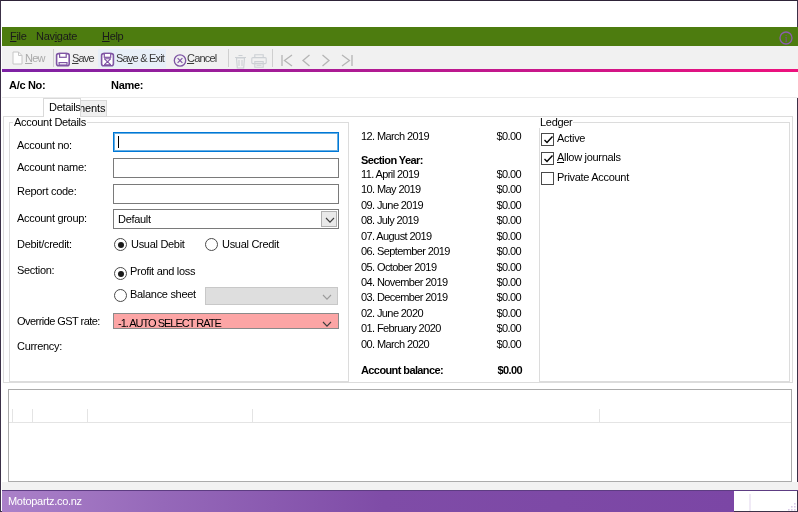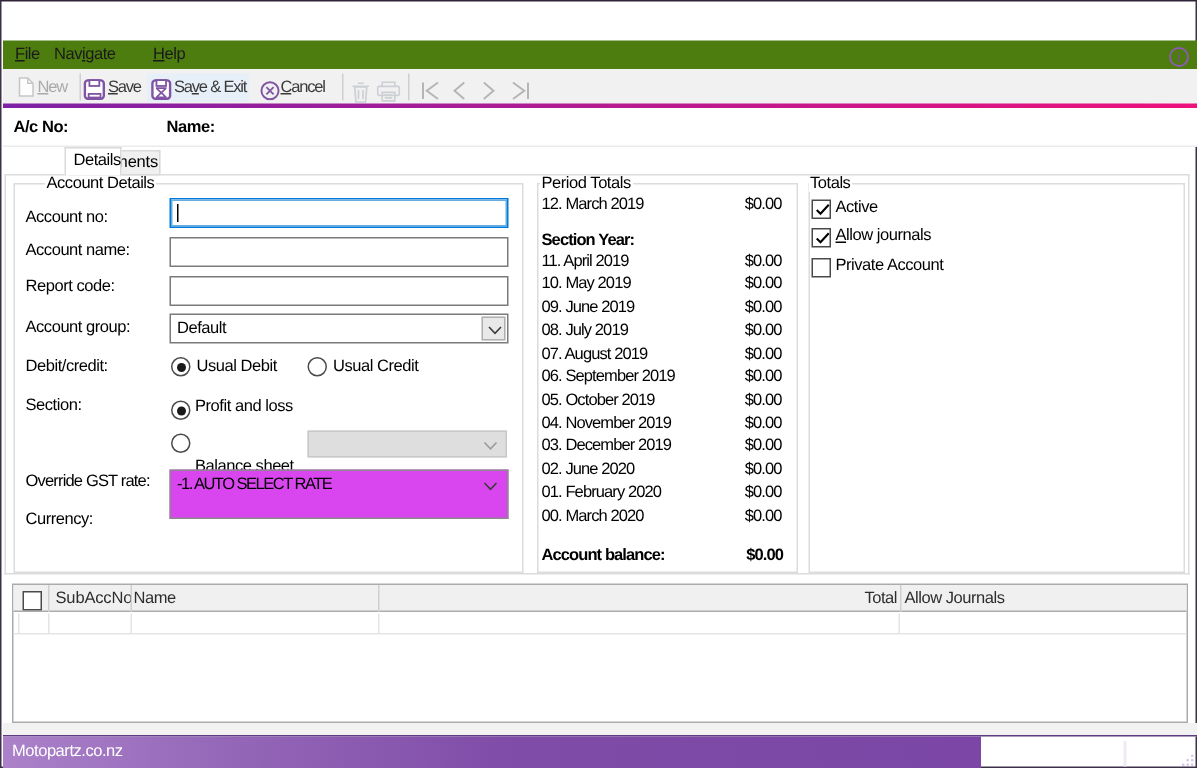--- a/index.html
+++ b/index.html
@@ -44,21 +44,21 @@
 .pr{letter-spacing:-0.6px;}
 
 #grid{left:7px;top:388px;width:784px;height:93px;background:#fff;border:1px solid #ababab;}
 #ghead{position:absolute;left:0;top:0;width:782px;height:18px;background:#f0f0f0;border-bottom:1px solid #ababab;}
 .gv{position:absolute;top:0;width:1px;height:18px;background:#d0d0d0;}
 .gvr{position:absolute;width:1px;background:#e4e4e4;}
 .ghr{position:absolute;height:1px;background:#e4e4e4;}
 
 #below-grid{left:1px;top:481px;width:796px;height:9px;background:#f2f2f2;}
 #sline{left:1px;top:489px;width:796px;height:1px;background:#5d3c82;}
-#status{left:1px;top:490px;width:652px;height:21px;background:linear-gradient(90deg,#ab81c9 0%,#9568b9 22%,#7f4ca7 52%,#7b46a5 100%);color:#fff;}
+#status{left:1px;top:490px;width:732px;height:21px;background:linear-gradient(90deg,#ab81c9 0%,#9568b9 22%,#7f4ca7 52%,#7b46a5 100%);color:#fff;}
 svg{position:absolute;}
 </style></head><body>
 <div id="win">
   <div class="abs" id="menubar">
     <div class="abs mi" style="left:8px"><u>F</u>ile</div>
     <div class="abs mi" style="left:34px">Nav<u>i</u>gate</div>
     <div class="abs mi" style="left:100px"><u>H</u>elp</div>
     <svg class="abs" style="left:777px;top:4px" width="14" height="14" viewBox="0 0 14 14">
         <circle cx="7" cy="7" r="6" fill="none" stroke="#8c5cae" stroke-width="1.3"></circle>
         <text x="7" y="10.5" font-size="10" font-family="Liberation Serif" fill="#7d4ba0" text-anchor="middle">i</text>
@@ -120,21 +120,21 @@
   <div class="abs" style="left:1px;top:96px;width:796px;height:1px;background:#ebebeb;"></div>
   <div class="abs" id="page"></div>
   <div class="abs tab" id="tab1">
       <div class="abs" style="left:5px;top:2px">Details</div>
     </div>
   <div class="abs tab" id="tab2">
       <div class="abs" style="left:4px;top:1px;letter-spacing:-0.15px;">Documents</div>
     </div>
 
   <fieldset style="left:8px;top:115px;width:340px;height:266px;">
-      <legend style="margin-left:20px;">Account Details</legend>
+      <legend style="margin-left:3px;">Account Details</legend>
     </fieldset>
   <div class="abs lbl" style="left:16px;top:138px">Account no:</div>
   <div class="abs lbl" style="left:16px;top:160px">Account name:</div>
   <div class="abs lbl" style="left:16px;top:184px">Report code:</div>
   <div class="abs lbl" style="left:16px;top:211px">Account group:</div>
   <div class="abs lbl" style="left:16px;top:237px">Debit/credit:</div>
   <div class="abs lbl" style="left:16px;top:263px">Section:</div>
   <div class="abs lbl" style="left:16px;top:314px;letter-spacing:-0.55px;">Override GST rate:</div>
   <div class="abs lbl" style="left:16px;top:339px">Currency:</div>
 
@@ -154,37 +154,34 @@
   </div>
 
   <div class="radio sel" style="left:113px;top:237px;"></div>
   <div class="abs lbl" style="left:130px;top:237px">Usual Debit</div>
   <div class="radio" style="left:204px;top:237px;"></div>
   <div class="abs lbl" style="left:221px;top:237px">Usual Credit</div>
 
   <div class="radio sel" style="left:113px;top:266px;"></div>
   <div class="abs lbl" style="left:129px;top:264px">Profit and loss</div>
   <div class="radio" style="left:113px;top:288px;"></div>
-  <div class="abs lbl" style="left:129px;top:304px">Balance sheet</div>
+  <div class="abs lbl" style="left:129px;top:287px">Balance sheet</div>
   <div class="combo" style="left:204px;top:286px;width:133px;height:18px;background:#dedede;border:1px solid #c8c8c8;">
     <svg class="chev" style="right:5px;top:6px" width="10" height="7" viewBox="0 0 10 7">
         <path d="M1 1 L5 5.2 L9 1" fill="none" stroke="#9b9b9b" stroke-width="1.1"></path>
       </svg>
   </div>
 
-  <div class="combo" style="left:112px;top:312px;width:226px;height:33px;background:#d946ef;border:1px solid #8a8a8a;">
+  <div class="combo" style="left:112px;top:312px;width:226px;height:16px;background:#fca5a5;border:1px solid #8a8a8a;">
     <div class="txt" style="letter-spacing:-1px;">-1. AUTO SELECT RATE</div>
     <svg class="chev" style="right:6px;top:7px" width="10" height="7" viewBox="0 0 10 7">
         <path d="M1 1 L5 5.2 L9 1" fill="none" stroke="#3c3c3c" stroke-width="1.1"></path>
       </svg>
   </div>
 
-  <fieldset style="left:357px;top:115px;width:174px;height:266px;">
-      <legend style="margin-left:1px;">Period Totals</legend>
-    </fieldset>
   <div class="abs lbl pr" style="left:360px;top:129px">12. March 2019</div>
     <div class="abs lbl pr" style="left:360px;top:129px;width:160px;text-align:right;">$0.00</div>
   <div class="abs lbl pr bld" style="left:360px;top:153px">Section Year:</div>
   <div class="abs lbl pr" style="left:360px;top:167px">11. April 2019</div>
     <div class="abs lbl pr" style="left:360px;top:167px;width:160px;text-align:right;">$0.00</div>
   <div class="abs lbl pr" style="left:360px;top:182px">10. May 2019</div>
     <div class="abs lbl pr" style="left:360px;top:182px;width:160px;text-align:right;">$0.00</div>
   <div class="abs lbl pr" style="left:360px;top:198px">09. June 2019</div>
     <div class="abs lbl pr" style="left:360px;top:198px;width:160px;text-align:right;">$0.00</div>
   <div class="abs lbl pr" style="left:360px;top:213px">08. July 2019</div>
@@ -202,49 +199,38 @@
   <div class="abs lbl pr" style="left:360px;top:306px">02. June 2020</div>
     <div class="abs lbl pr" style="left:360px;top:306px;width:160px;text-align:right;">$0.00</div>
   <div class="abs lbl pr" style="left:360px;top:321px">01. February 2020</div>
     <div class="abs lbl pr" style="left:360px;top:321px;width:160px;text-align:right;">$0.00</div>
   <div class="abs lbl pr" style="left:360px;top:337px">00. March 2020</div>
     <div class="abs lbl pr" style="left:360px;top:337px;width:160px;text-align:right;">$0.00</div>
   <div class="abs lbl pr bld" style="left:360px;top:363px">Account balance:</div>
     <div class="abs lbl pr bld" style="left:360px;top:363px;width:161px;text-align:right;">$0.00</div>
 
   <fieldset style="left:538px;top:115px;width:251px;height:266px;">
-      <legend style="margin-left:-1px;">Totals</legend>
+      <legend style="margin-left:-1px;">Ledger</legend>
     </fieldset>
   <div class="check" style="left:540px;top:132px;">
       <svg style="left:1px;top:1px" width="11" height="10" viewBox="0 0 11 10">
         <path d="M1.5 5 L4 7.5 L9.5 1.5" fill="none" stroke="#000" stroke-width="1.4"></path>
       </svg>
     </div>
   <div class="abs lbl" style="left:556px;top:131px">Active</div>
   <div class="check" style="left:540px;top:151px;">
       <svg style="left:1px;top:1px" width="11" height="10" viewBox="0 0 11 10">
         <path d="M1.5 5 L4 7.5 L9.5 1.5" fill="none" stroke="#000" stroke-width="1.4"></path>
       </svg>
     </div>
   <div class="abs lbl" style="left:556px;top:150px"><u>A</u>llow journals</div>
   <div class="check" style="left:540px;top:171px;"></div>
   <div class="abs lbl" style="left:556px;top:170px">Private Account</div>
 
   <div class="abs" id="grid">
-    <div id="ghead">
-      <div class="check" style="left:6px;top:4px;"></div>
-      <div class="abs" style="left:28px;top:3px;color:#2d2d2d;letter-spacing:-0.1px;">SubAccNo</div>
-      <div class="abs" style="left:80px;top:3px;color:#2d2d2d;">Name</div>
-      <div class="abs" style="left:400px;top:3px;width:189px;text-align:right;color:#2d2d2d;">Total</div>
-      <div class="abs" style="left:594px;top:3px;color:#2d2d2d;">Allow Journals</div>
-      <div class="gv" style="left:23px"></div>
-      <div class="gv" style="left:78px"></div>
-      <div class="gv" style="left:243px"></div>
-      <div class="gv" style="left:591px"></div>
-    </div>
     <div class="ghr" style="left:0;top:32px;width:782px;"></div>
     <div class="gvr" style="left:3px;top:19px;height:13px;"></div>
     <div class="gvr" style="left:23px;top:19px;height:13px;"></div>
     <div class="gvr" style="left:78px;top:19px;height:13px;"></div>
     <div class="gvr" style="left:243px;top:19px;height:13px;"></div>
     <div class="gvr" style="left:590px;top:19px;height:13px;"></div>
   </div>
   <div class="abs" id="below-grid"></div>
   <div class="abs" id="sline"></div>
   <div class="abs" id="status">

